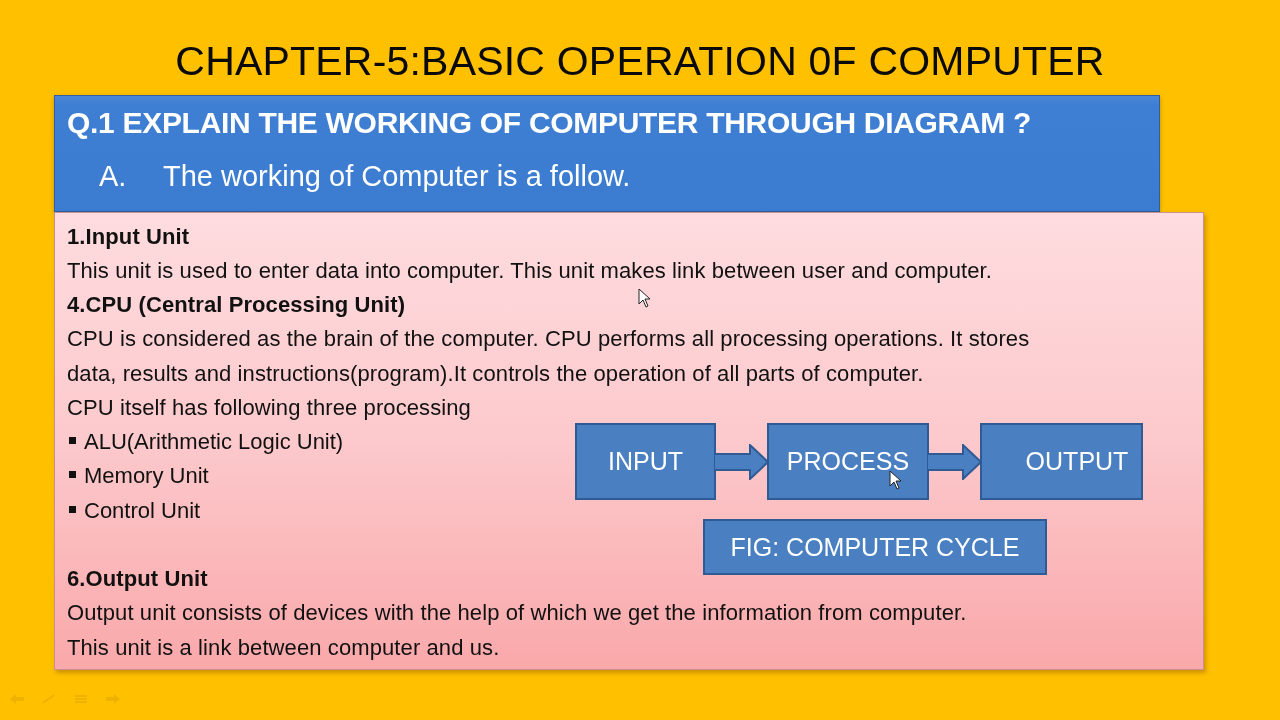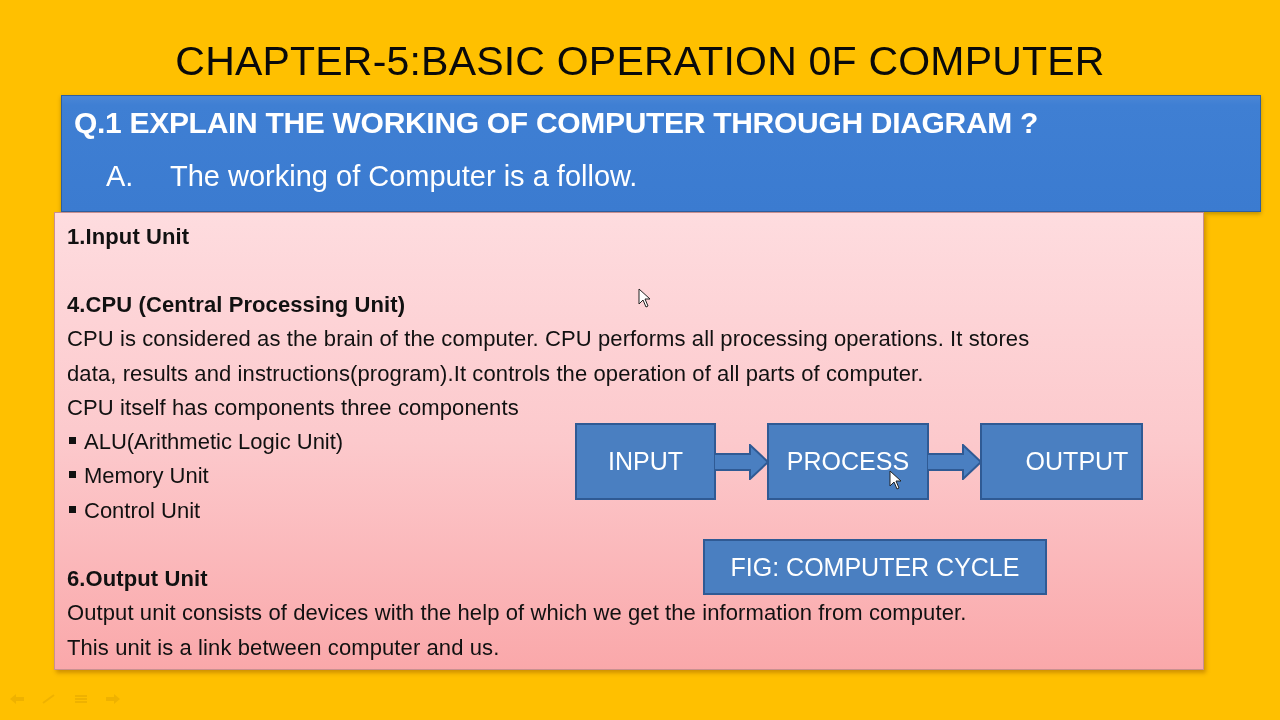--- a/index.html
+++ b/index.html
@@ -7,21 +7,21 @@
     width:1280px; height:720px; overflow:hidden; position:relative;
     background:#FFC000;
     font-family:"Liberation Sans", "DejaVu Sans", sans-serif;
   }
   .slide-title {
     position:absolute; left:0; top:38px; width:1280px; text-align:center;
     font-size:41px; color:#0a0a0a; letter-spacing:0.2px;
     font-family:"Liberation Sans", sans-serif;
   }
   .header-box {
-    position:absolute; left:61px; top:95px; width:1200px; height:117px;
+    position:absolute; left:54px; top:95px; width:1106px; height:117px;
     background:linear-gradient(#4a86d6 0%, #3f7fd3 8%, #3b7bd0 100%);
     border:1px solid #2e5f9e;
     box-shadow:0 2px 4px rgba(0,0,0,0.25);
     box-sizing:border-box;
   }
   .question {
     position:absolute; left:12px; top:10px;
     font-size:30px; font-weight:bold; color:#ffffff; white-space:nowrap;
     letter-spacing:-0.3px;
   }
@@ -55,25 +55,26 @@
 
 <div class="header-box">
   <div class="question">Q.1 EXPLAIN THE WORKING OF COMPUTER THROUGH DIAGRAM ?</div>
   <div class="answer">
     <span class="ans-letter">A.</span><span>The working of Computer is a follow.</span>
   </div>
 </div>
 
 <div class="content-box">
   <div class="txt heading" style="top:11px;">1.Input Unit</div>
+  <div class="txt" style="top:45px;">This unit is used to enter data into computer. This unit makes link between user and computer.</div>
 
   <div class="txt heading" style="top:79px;">4.CPU (Central Processing Unit)</div>
   <div class="txt" style="top:113px;">CPU is considered as the brain of the computer. CPU performs all processing operations. It stores</div>
   <div class="txt" style="top:148px;">data,  results and instructions(program).It controls the operation of all parts of computer.</div>
-  <div class="txt" style="top:182px;">CPU itself has components three components</div>
+  <div class="txt" style="top:182px;">CPU itself has following three processing</div>
 
   <div class="bullet" style="top:216px;">
     <span class="sq"></span><span>ALU(Arithmetic  Logic Unit)</span>
   </div>
   <div class="bullet" style="top:250px;">
     <span class="sq"></span><span>Memory Unit</span>
   </div>
   <div class="bullet" style="top:285px;">
     <span class="sq"></span><span>Control Unit</span>
   </div>
@@ -86,21 +87,21 @@
 <div class="blue-box" style="left:575px; top:423px; width:141px; height:77px;">INPUT</div>
 <svg class="arrow" style="left:714px; top:444px;" width="56" height="36" viewBox="0 0 56 36">
   <polygon points="0,10 36,10 36,1 54,18 36,35 36,26 0,26" fill="#4a7fc1" stroke="#2f5a94" stroke-width="2"></polygon>
 </svg>
 <div class="blue-box" style="left:767px; top:423px; width:162px; height:77px;">PROCESS</div>
 <svg class="arrow" style="left:927px; top:444px;" width="56" height="36" viewBox="0 0 56 36">
   <polygon points="0,10 36,10 36,1 54,18 36,35 36,26 0,26" fill="#4a7fc1" stroke="#2f5a94" stroke-width="2"></polygon>
 </svg>
 <div class="blue-box" style="left:980px; top:423px; width:163px; height:77px;padding-left:31px;">OUTPUT</div>
 
-<div class="blue-box" style="left:703px; top:519px; width:344px; height:56px; font-size:25px;margin-top:20px;">FIG: COMPUTER CYCLE</div>
+<div class="blue-box" style="left:703px; top:519px; width:344px; height:56px; font-size:25px;">FIG: COMPUTER CYCLE</div>
 
 <svg class="cursor" style="left:638px; top:288px;" width="14" height="20" viewBox="0 0 14 20">
   <polygon points="1,1 1,16 5,12 8,19 10,18 7,11 12,11" fill="#ffffff" stroke="#222" stroke-width="1"></polygon>
 </svg>
 <svg class="cursor" style="left:889px; top:470px;" width="14" height="20" viewBox="0 0 14 20">
   <polygon points="1,1 1,16 5,12 8,19 10,18 7,11 12,11" fill="#ffffff" stroke="#222" stroke-width="1"></polygon>
 </svg>
 
 <div class="ctrl-icons">
   <svg width="14" height="10" viewBox="0 0 14 10">

